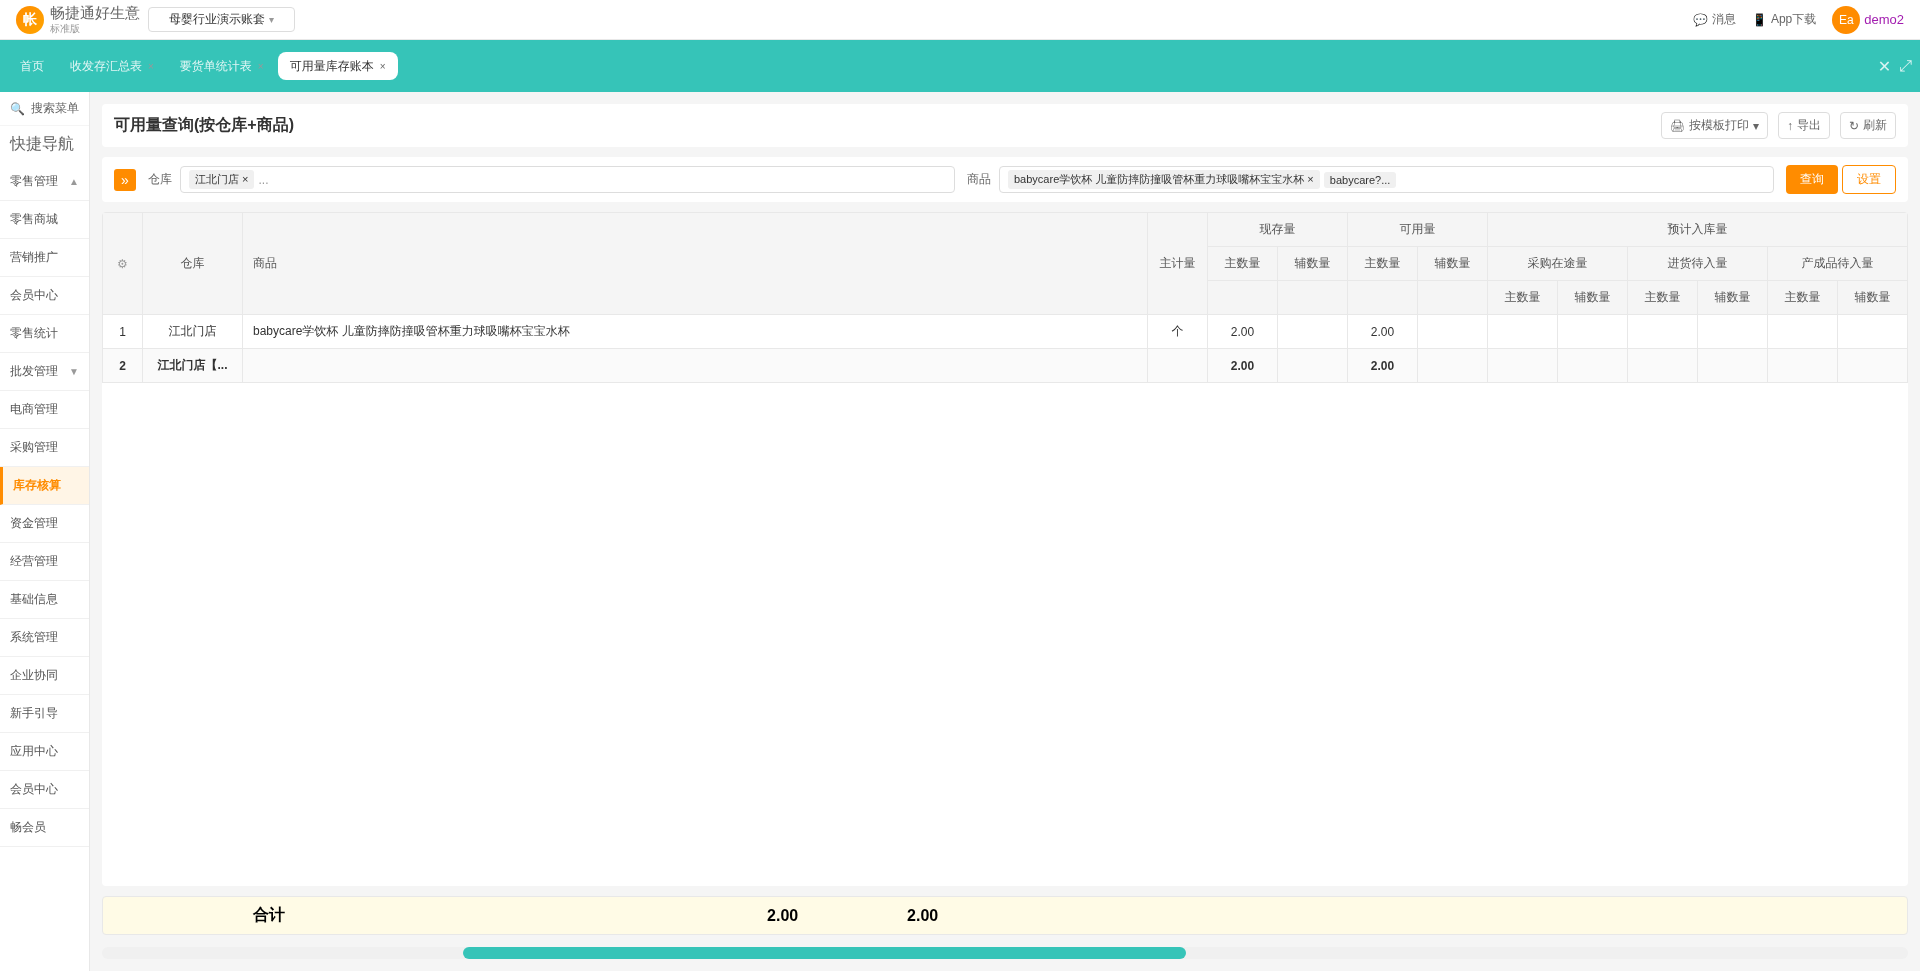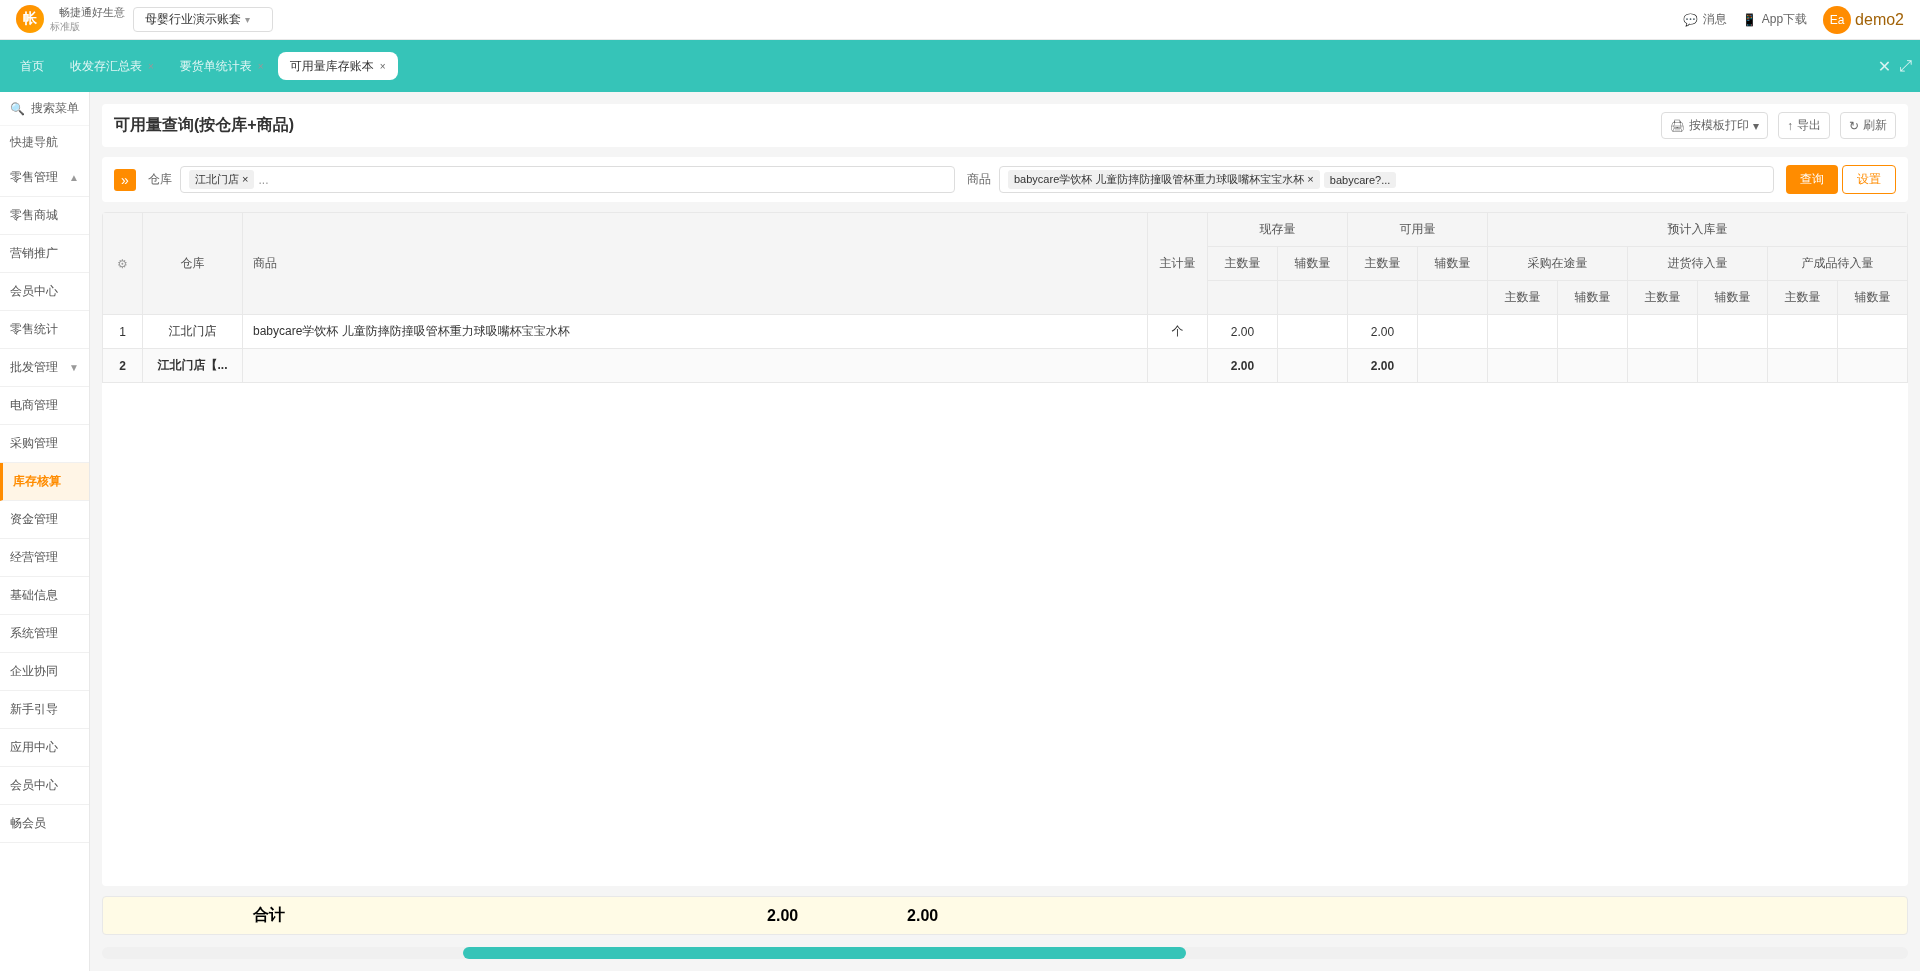--- a/index.html
+++ b/index.html
@@ -12,29 +12,29 @@
       display: flex;
       align-items: center;
       justify-content: space-between;
       padding: 0 16px;
       border-bottom: 1px solid #e8e8e8;
       flex-shrink: 0;
     }
     .top-bar-left { display: flex; align-items: center; gap: 8px; }
     .logo-area { display: flex; align-items: center; gap: 6px; }
     .logo-icon { width: 28px; height: 28px; background: linear-gradient(135deg, #ff8c00, #ffa500); border-radius: 50%; display: flex; align-items: center; justify-content: center; color: #fff; font-size: 14px; font-weight: bold; }
-    .logo-text { font-size: 11px; color: #666; line-height: 1.3; margin-left: 9px; }
+    .logo-text { font-size: 15px; color: #666; line-height: 1.3; }
     .logo-subtitle { font-size: 10px; color: #999; }
-    .store-selector { display: flex; align-items: center; gap: 4px; border: 1px solid #ddd; border-radius: 4px; padding: 3px 11px; cursor: pointer; background: #fff; font-size: 12px; color: #333; min-width: 140px; }
+    .store-selector { display: flex; align-items: center; gap: 4px; border: 1px solid #ddd; border-radius: 4px; padding: 3px 20px; cursor: pointer; background: #fff; font-size: 12px; color: #333; min-width: 140px; }
     .store-selector-arrow { color: #999; font-size: 10px; }
 
     .top-bar-right { display: flex; align-items: center; gap: 16px; }
     .top-bar-btn { display: flex; align-items: center; gap: 4px; color: #666; cursor: pointer; font-size: 12px; }
     .user-avatar { width: 28px; height: 28px; border-radius: 50%; background: #ff8c00; display: flex; align-items: center; justify-content: center; color: #fff; font-size: 12px; }
-    .username { color: #a16207; font-size: 16px; }
+    .username { color: #a21caf; font-size: 13px; }
 
     
     .nav-tabs {
       background: #36c4b8;
       height: 52px;
       display: flex;
       align-items: center;
       padding: 0 8px;
       flex-shrink: 0;
       gap: 2px;
@@ -95,21 +95,21 @@
     .search-menu-item {
       padding: 8px 10px;
       display: flex;
       align-items: center;
       gap: 6px;
       cursor: pointer;
       font-size: 12px;
       color: #666;
       border-bottom: 1px solid #f5f5f5;
     }
-    .nav-quick { padding: 8px 10px; font-size: 12px; color: #666; cursor: pointer; }
+    .nav-quick { padding: 8px 10px; font-size: 16px; color: #666; cursor: pointer; }
 
     
     .content-area {
       flex: 1;
       display: flex;
       flex-direction: column;
       overflow: hidden;
       background: #f5f5f5;
     }
 

